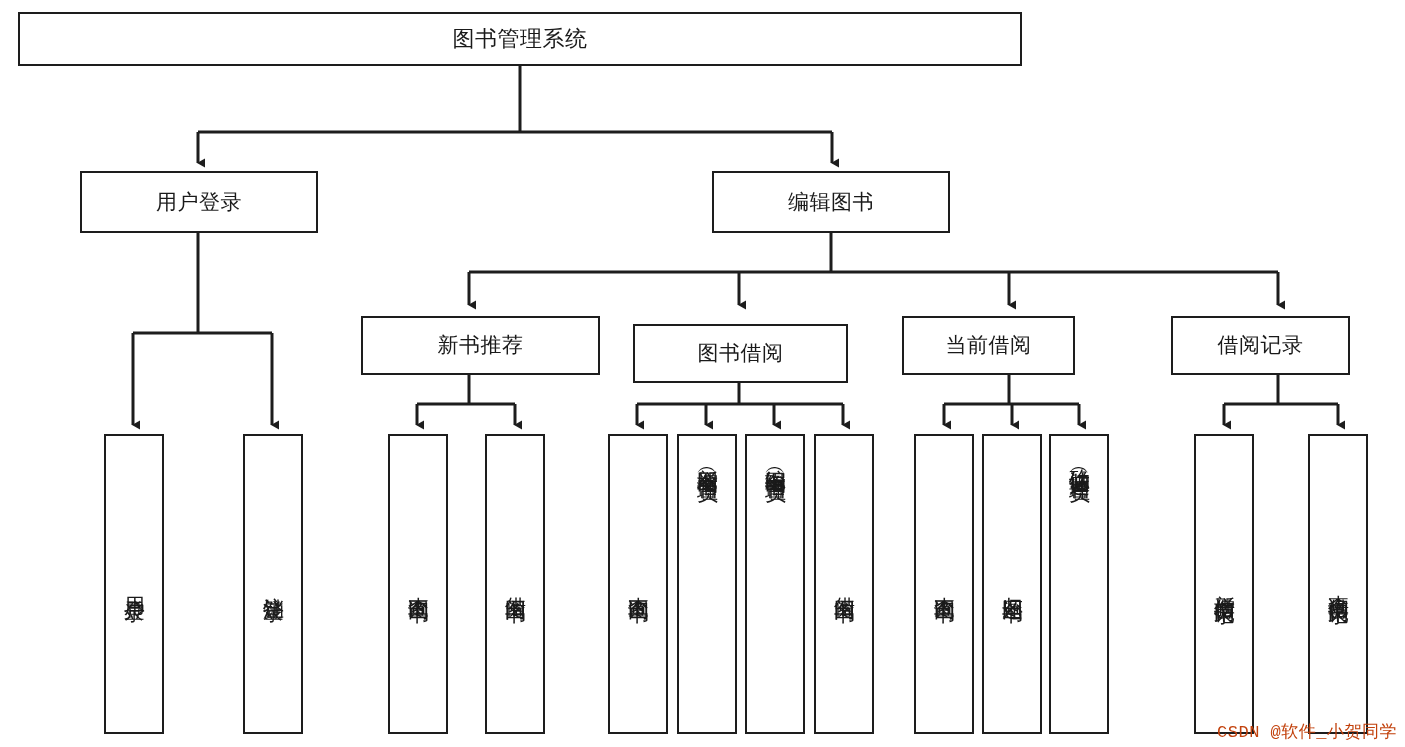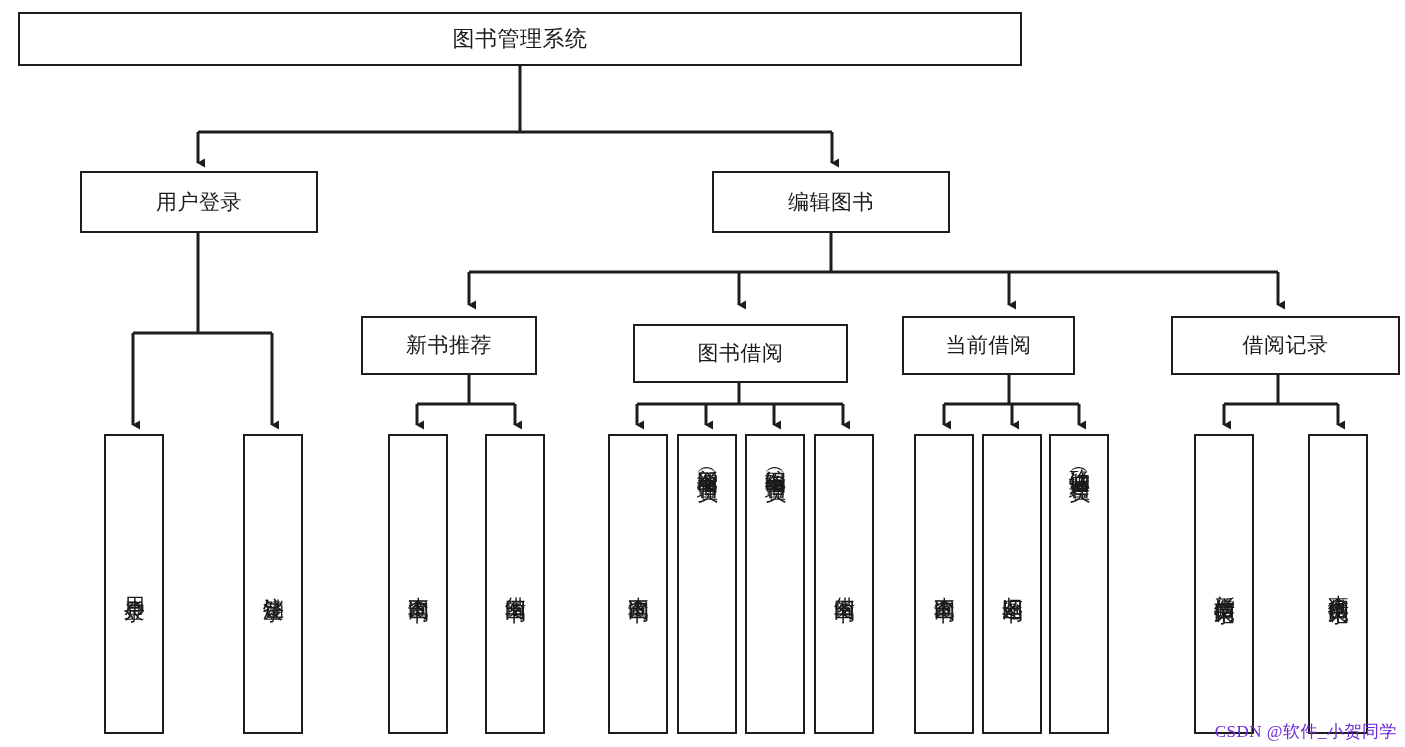--- a/index.html
+++ b/index.html
@@ -66,23 +66,23 @@
   }
   .node.vertical.centered {
     align-items: center;
     padding-top: 0;
   }
   #watermark {
     position: absolute;
     right: 8px;
     bottom: 4px;
     font-size: 17px;
-    color: #6d28d9;
+    color: #c2410c;
     letter-spacing: 0.5px;
-    font-family: Liberation Serif, serif;
+    font-family: Liberation Mono, monospace;
     white-space: nowrap;
   }
 </style>
 </head>
 <body>
 
 <div id="canvas">
 
   <svg id="diagram-svg" viewBox="0 0 1405 747" xmlns="http://www.w3.org/2000/svg">
     <defs>
@@ -139,33 +139,33 @@
   </div>
 
   <div class="node horizontal" style="left:80px; top:171px; width:238px; height:62px;">
     <span class="node-label">用户登录</span>
   </div>
 
   <div class="node horizontal" style="left:712px; top:171px; width:238px; height:62px;">
     <span class="node-label">编辑图书</span>
   </div>
 
-  <div class="node horizontal" style="left:361px; top:316px; width:176px; height:59px;">
+  <div class="node horizontal" style="left:361px; top:316px; width:239px; height:59px;">
     <span class="node-label">新书推荐</span>
   </div>
 
   <div class="node horizontal" style="left:633px; top:316px; width:215px; height:59px;margin-top:8px;">
     <span class="node-label">图书借阅</span>
   </div>
 
   <div class="node horizontal" style="left:902px; top:316px; width:173px; height:59px;">
     <span class="node-label">当前借阅</span>
   </div>
 
-  <div class="node horizontal" style="left:1171px; top:316px; width:229px; height:59px;">
+  <div class="node horizontal" style="left:1171px; top:316px; width:179px; height:59px;">
     <span class="node-label">借阅记录</span>
   </div>
 
   <div class="node vertical centered" style="left:104px; top:434px; width:60px; height:300px;">
     <span class="node-label">用户登录</span>
   </div>
 
   <div class="node vertical centered" style="left:243px; top:434px; width:60px; height:300px;">
     <span class="node-label">注销登录</span>
   </div>

